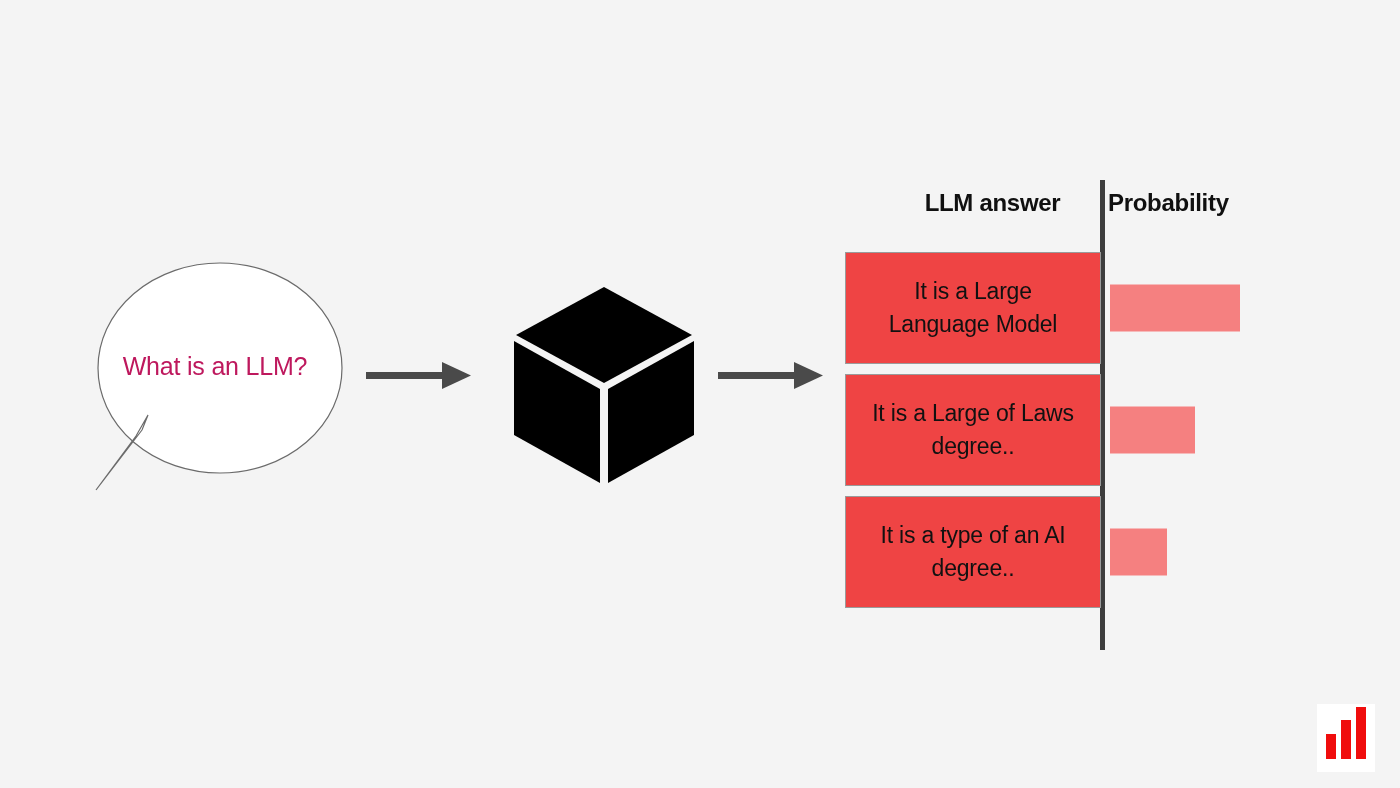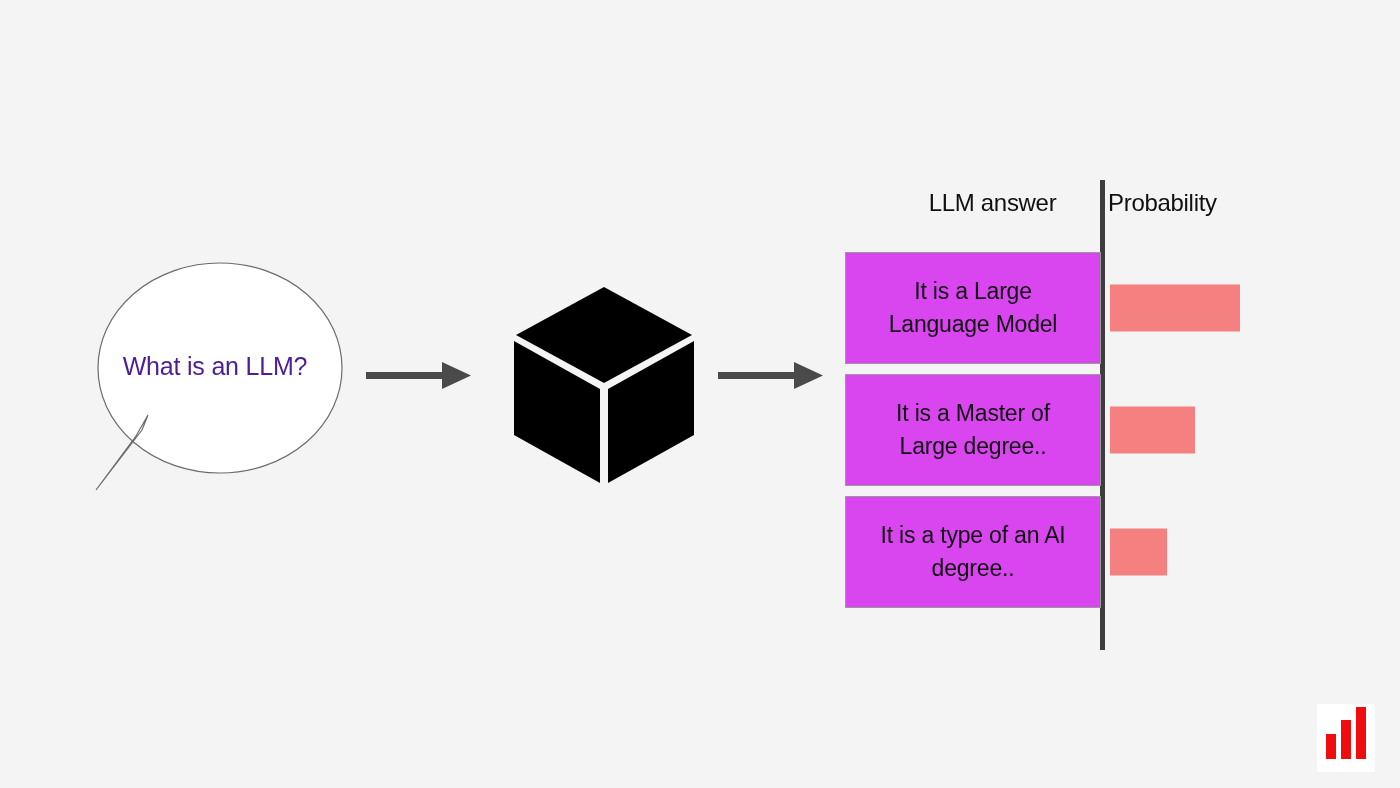--- a/index.html
+++ b/index.html
@@ -33,21 +33,21 @@
     left: 0;
     top: 0;
   }
   .bubble-text {
     position: absolute;
     left: 0;
     top: 92px;
     width: 250px;
     text-align: center;
     font-size: 25px;
-    color: #4c1d95;
+    color: #be185d;
     letter-spacing: -0.2px;
   }
 
   
   .arrow {
     position: absolute;
   }
   .arrow-1 { left: 366px; top: 360px; }
   .arrow-2 { left: 718px; top: 360px; }
 
@@ -63,21 +63,21 @@
     position: absolute;
     left: 840px;
     top: 175px;
     width: 470px;
     height: 490px;
   }
 
   .col-header {
     position: absolute;
     font-size: 24px;
-    font-weight: normal;
+    font-weight: bold;
     color: #101010;
     letter-spacing: -0.3px;
     white-space: nowrap;
   }
   .header-answer {
     left: 40px;
     top: 14px;
     width: 225px;
     text-align: center;
   }
@@ -110,21 +110,21 @@
     margin-bottom: 10px;
   }
   .row:last-child { margin-bottom: 0; }
 
   .answer-box {
     position: absolute;
     left: 0;
     top: 0;
     width: 256px;
     height: 100%;
-    background: #d946ef;
+    background: #ef4444;
     border: 1px solid #9a9a9a;
     box-sizing: border-box;
     display: flex;
     align-items: center;
     justify-content: center;
     padding: 0 24px;
   }
   .answer-text {
     font-size: 23px;
     line-height: 33px;
@@ -205,21 +205,21 @@
 
       <div class="row">
         <div class="answer-box">
           <span class="answer-text">It is a Large Language Model</span>
         </div>
         <div class="bar" style="width:130px"></div>
       </div>
 
       <div class="row">
         <div class="answer-box">
-          <span class="answer-text">It is a Master of Large degree..</span>
+          <span class="answer-text">It is a Large of Laws degree..</span>
         </div>
         <div class="bar" style="width:85px"></div>
       </div>
 
       <div class="row">
         <div class="answer-box">
           <span class="answer-text">It is a type of an AI degree..</span>
         </div>
         <div class="bar" style="width:57px"></div>
       </div>

